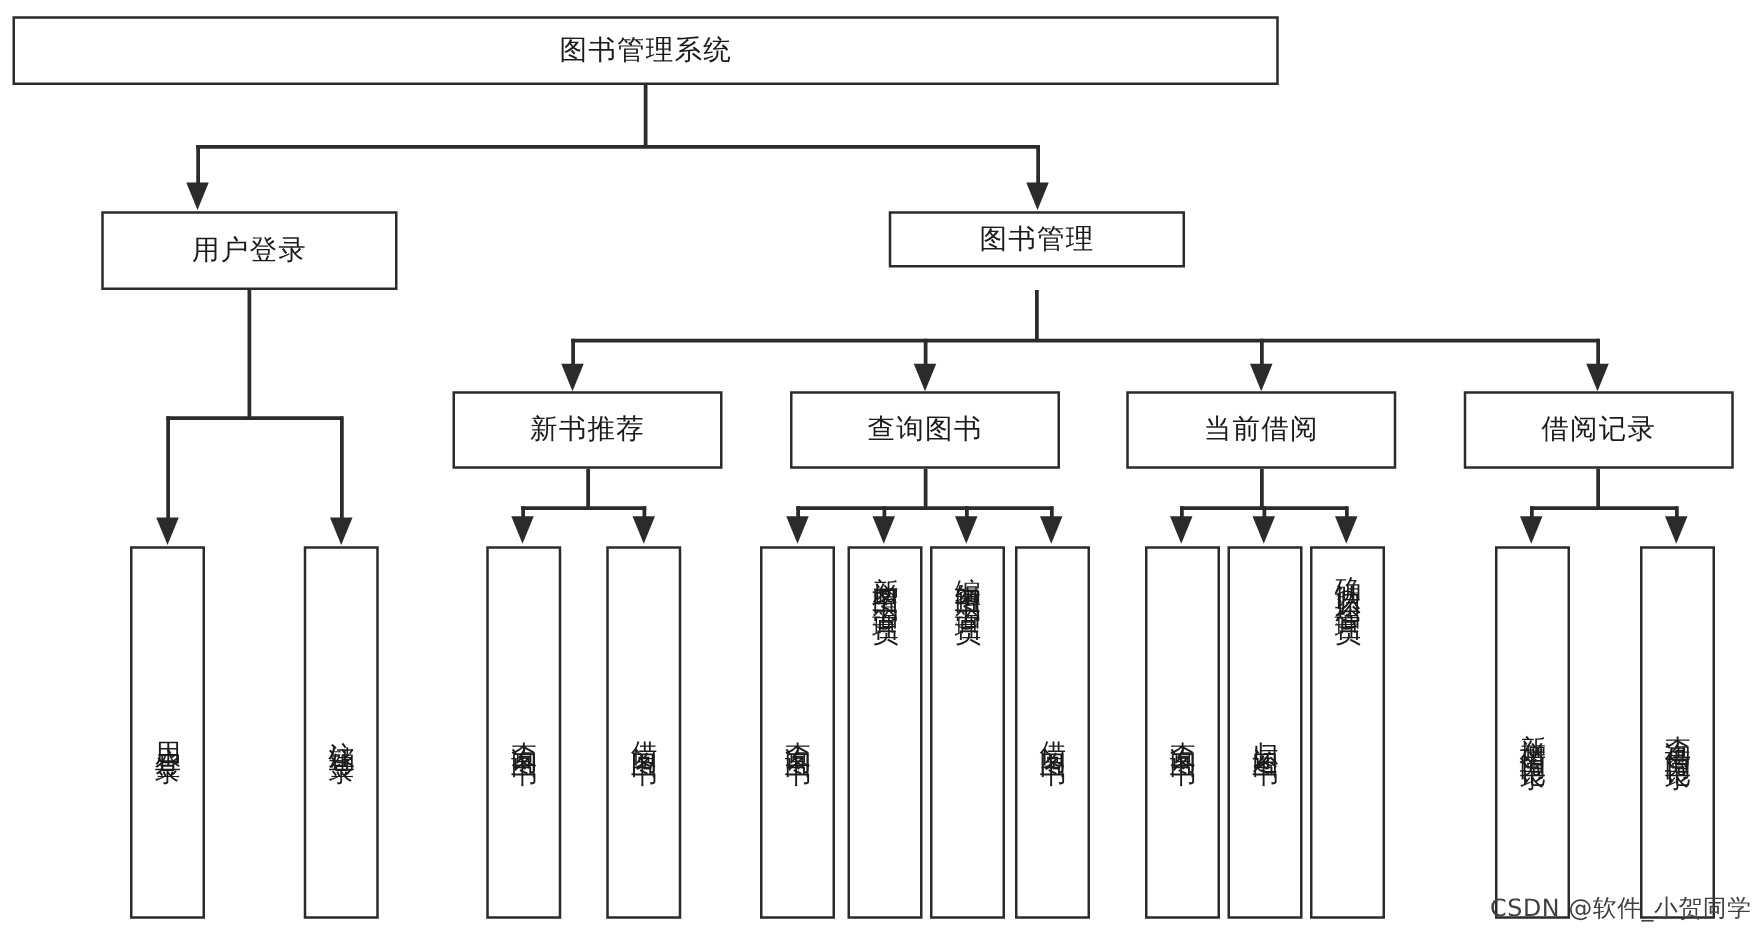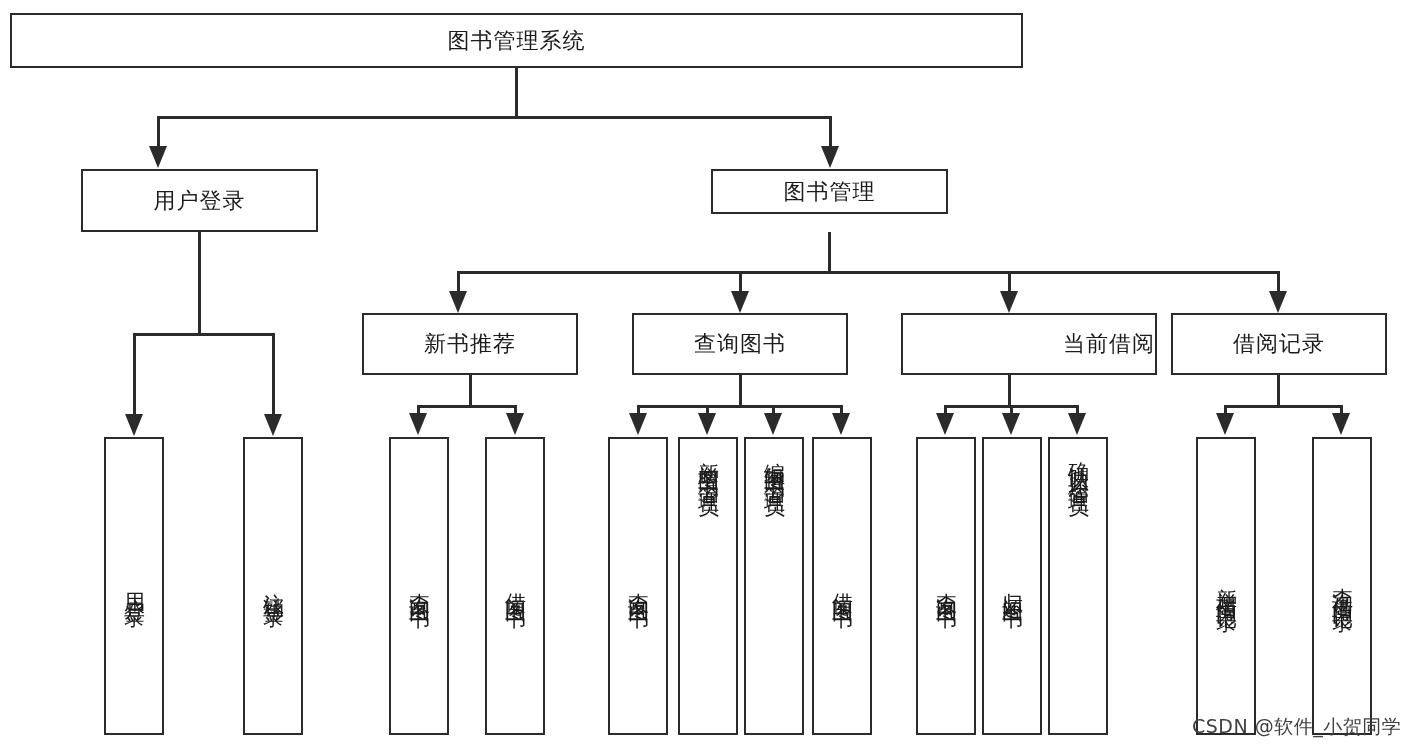--- a/index.html
+++ b/index.html
@@ -115,21 +115,21 @@
   <div class="arrow" style="left:1000px; top:291px;"></div>
   <div class="ln v" style="left:1277px; top:271px; height:22px;"></div>
   <div class="arrow" style="left:1269px; top:291px;"></div>
 
   <div class="node h" style="left:362px; top:313px; width:216px; height:62px;align-items:center;">
     <span>新书推荐</span>
   </div>
   <div class="node h" style="left:632px; top:313px; width:216px; height:62px;">
     <span>查询图书</span>
   </div>
-  <div class="node h" style="left:901px; top:313px; width:256px; height:62px;justify-content:flex-end;">
+  <div class="node h" style="left:901px; top:313px; width:216px; height:62px;">
     <span>当前借阅</span>
   </div>
   <div class="node h" style="left:1171px; top:313px; width:216px; height:62px;">
     <span>借阅记录</span>
   </div>
 
   <div class="ln v" style="left:469px; top:375px; height:32px;"></div>
   <div class="ln h" style="left:417px; top:405px; width:100px;"></div>
   <div class="ln v" style="left:417px; top:405px; height:12px;"></div>
   <div class="arrow" style="left:409px; top:413px;"></div>

